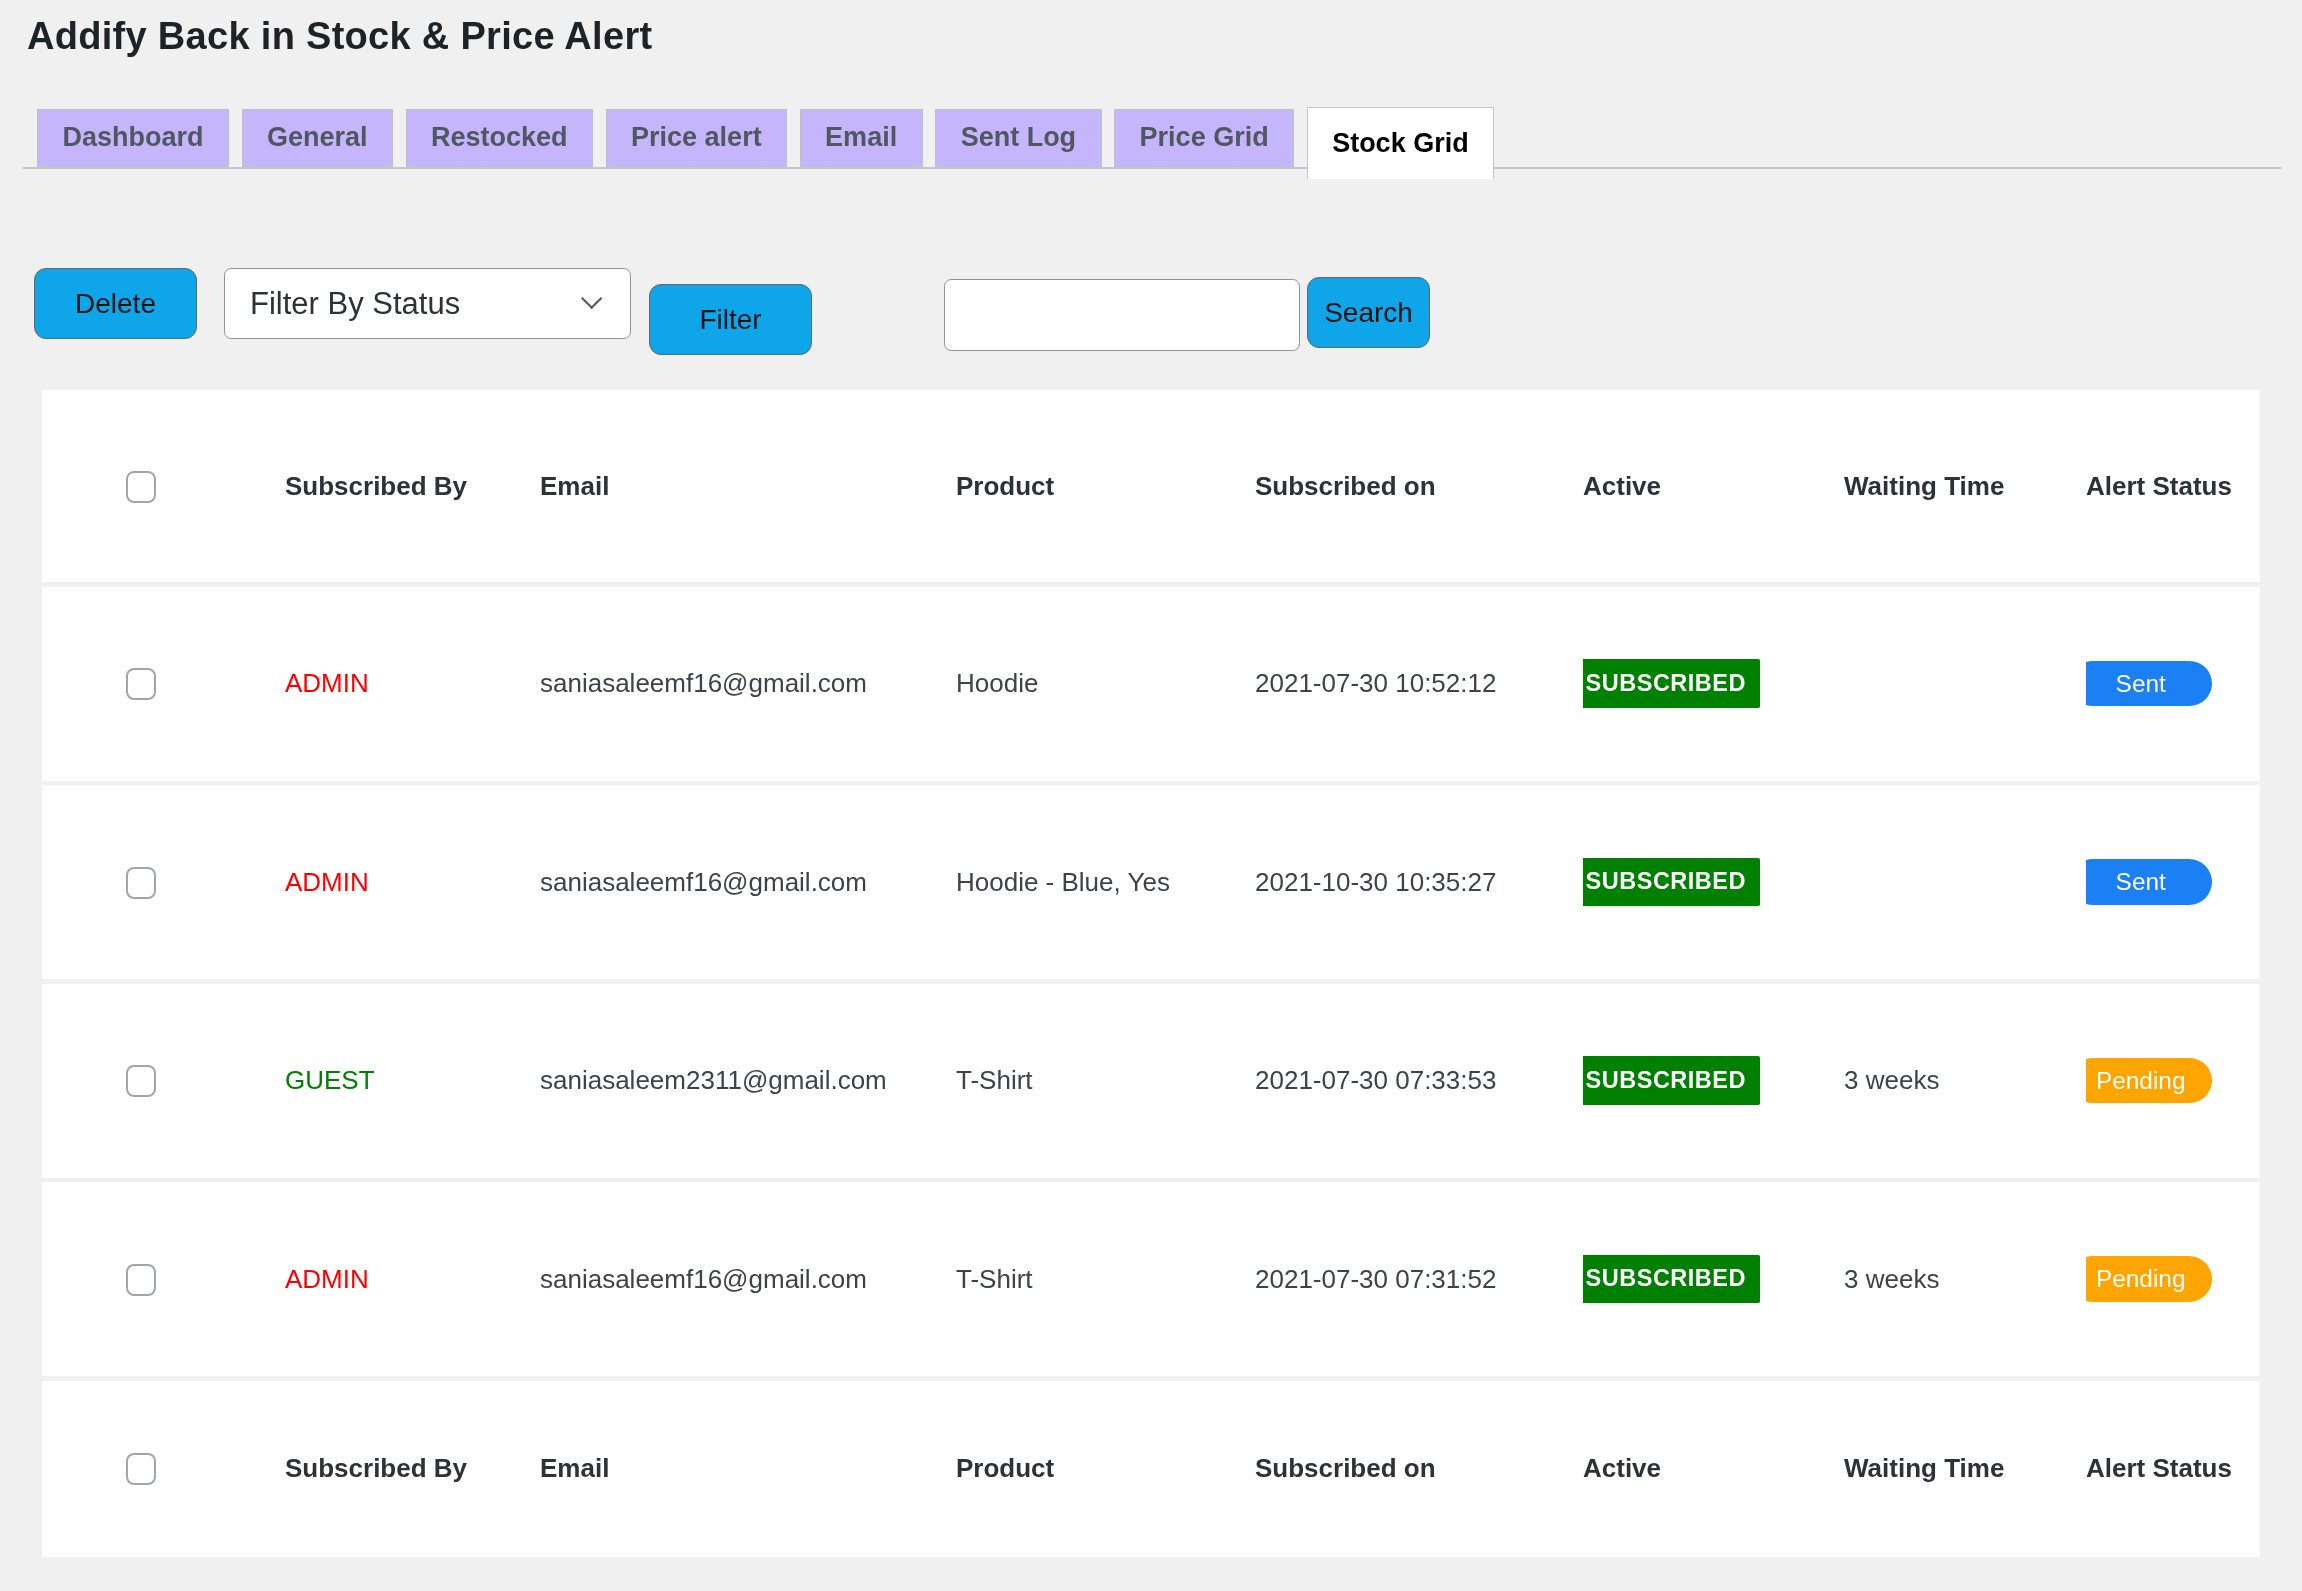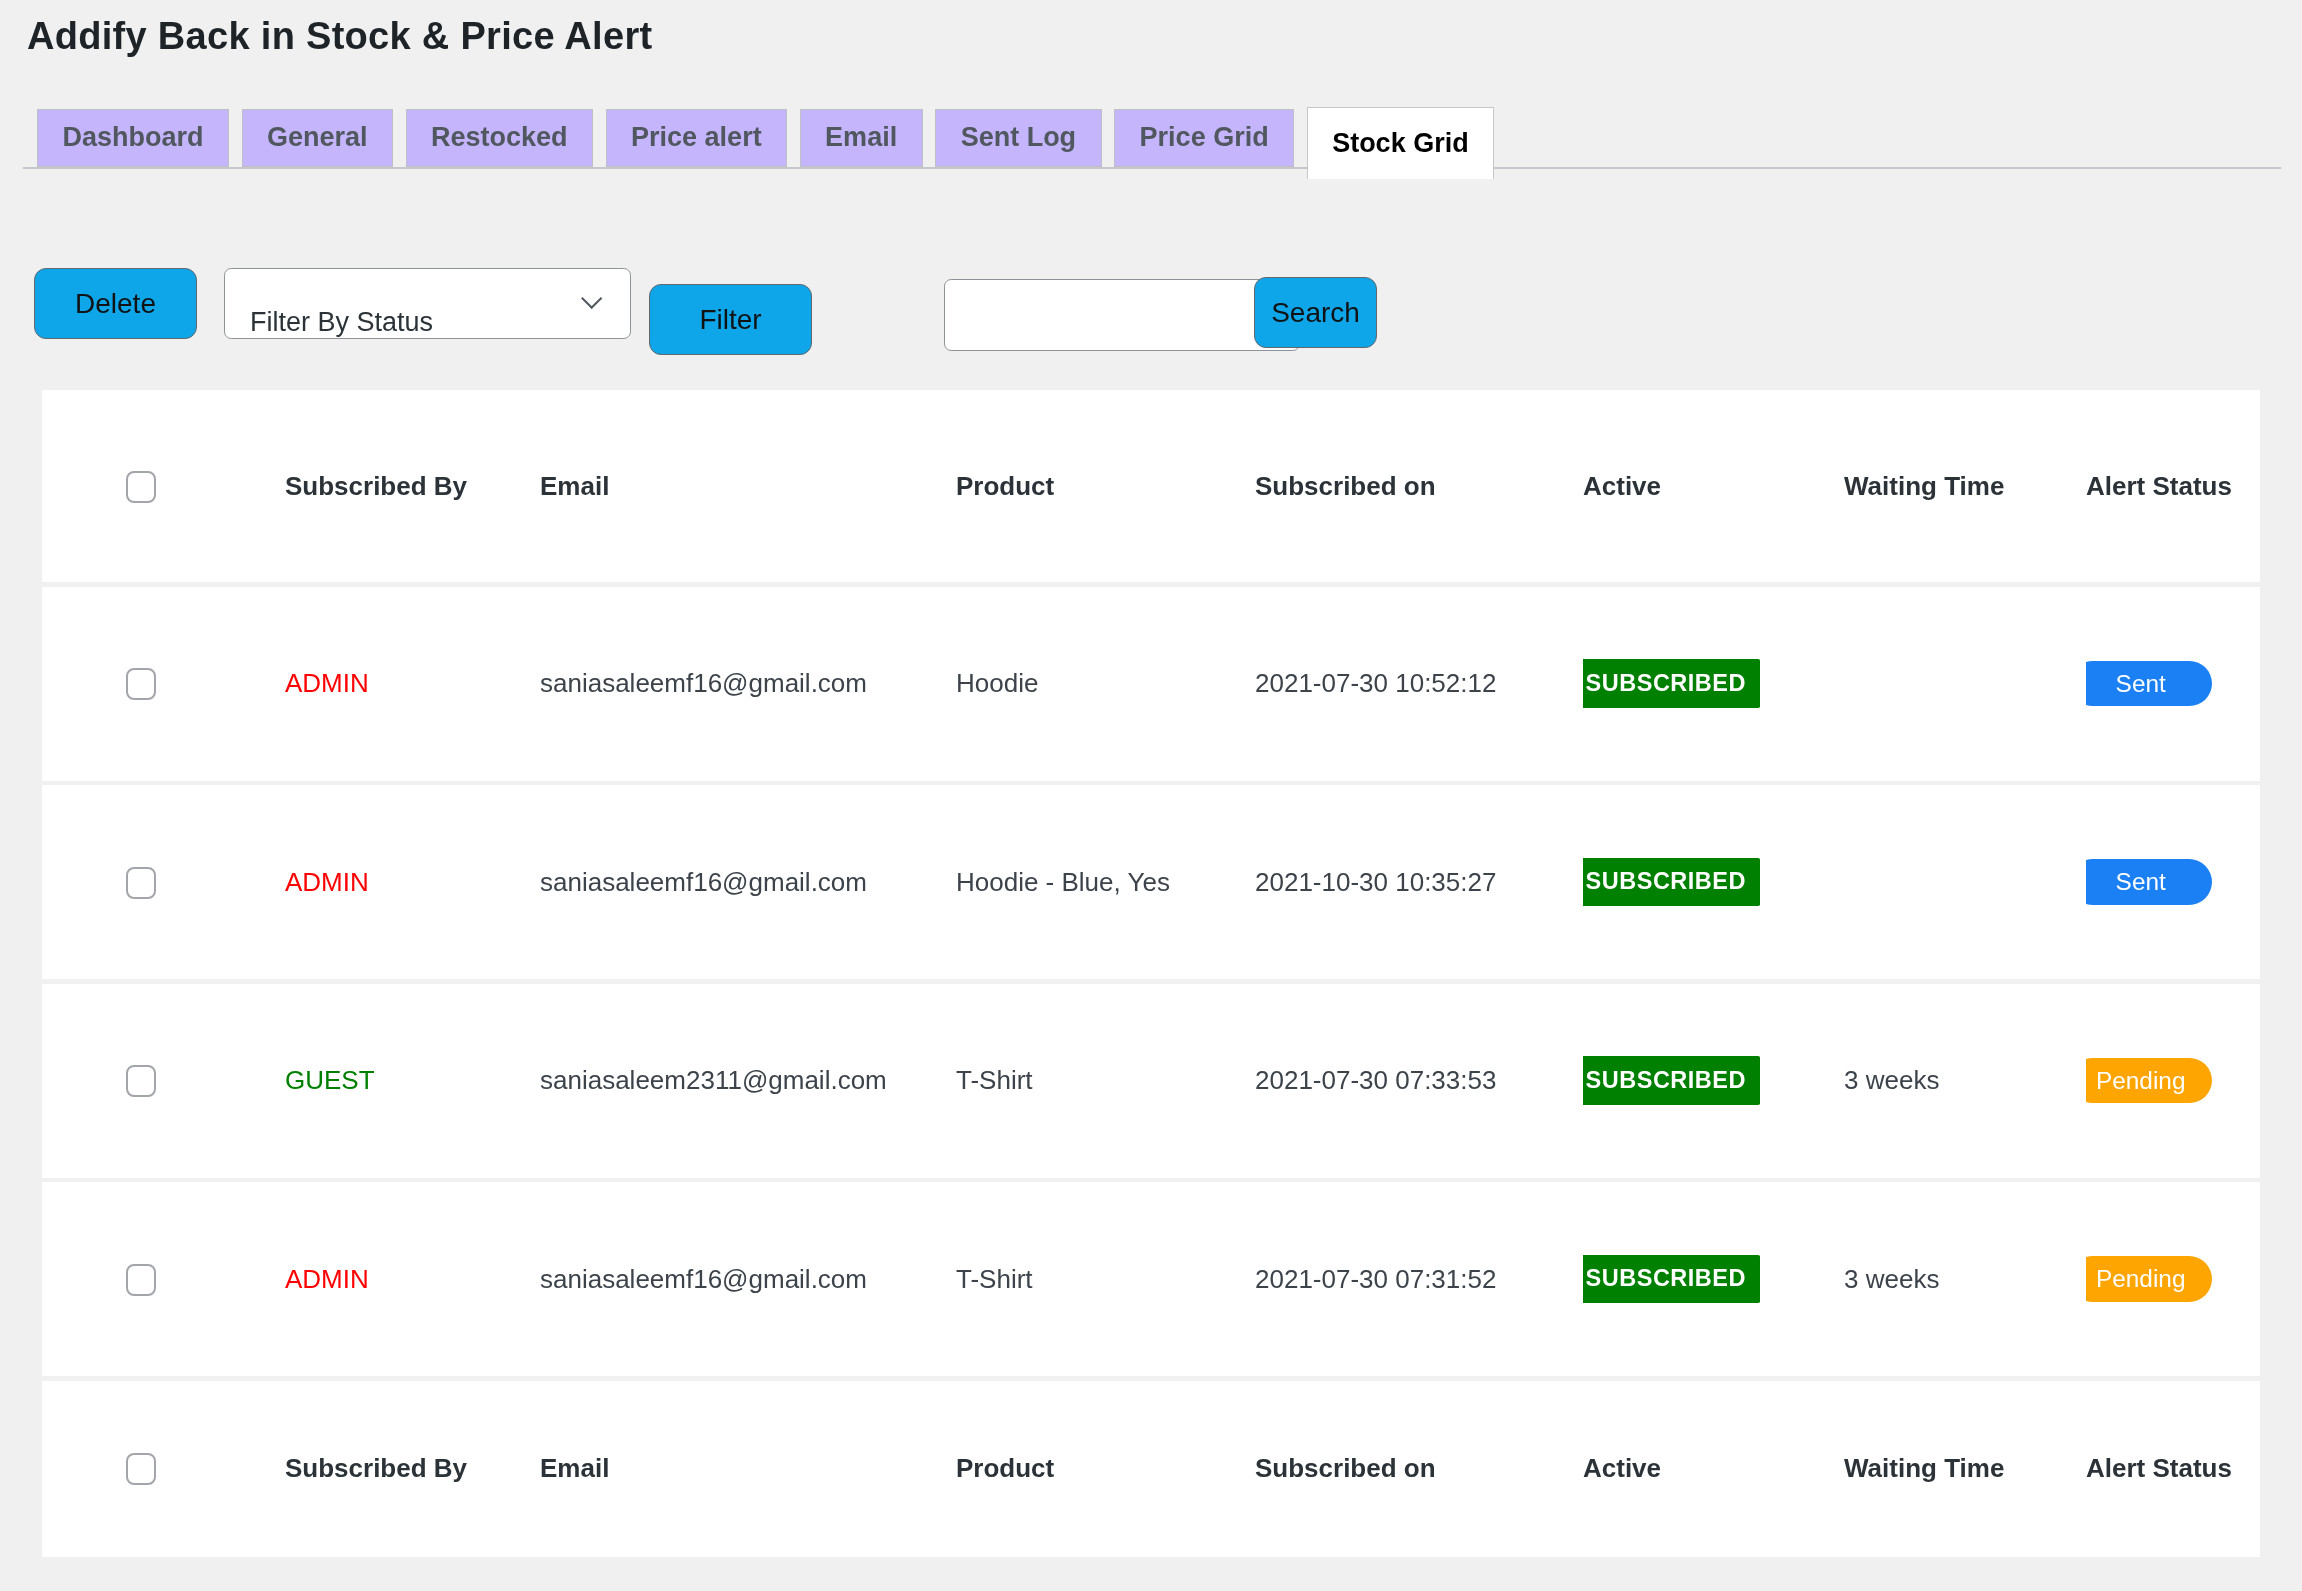--- a/index.html
+++ b/index.html
@@ -45,27 +45,27 @@
   .btn {
     position:absolute;
     background:#0ea5e9;
     border:1.8px solid #64676b; border-radius:12px;
     font-family:inherit; font-size:28px; color:#101214;
     display:flex; align-items:center; justify-content:center;
     cursor:pointer;
   }
   .btn-delete { left:34px;  top:268px; width:163px; height:71px; }
   .btn-filter { left:649px; top:284px; width:163px; height:71px; }
-  .btn-search { left:1254px; top:277px; width:123px; height:71px; }
+  .btn-search { left:1307px; top:277px; width:123px; height:71px; }
 
   .select {
     position:absolute; left:224px; top:268px; width:407px; height:71px;
     background:#ffffff; border:1.8px solid #8f9296; border-radius:7.2px;
-    display:flex; align-items:flex-end;
-    padding:0 25px; font-size:27px; color:#2c3338; cursor:pointer;
+    display:flex; align-items:center;
+    padding:0 25px; font-size:31px; color:#2c3338; cursor:pointer;
   }
   .select .chev {
     position:absolute; right:31px; top:22px;
     width:15.4px; height:15.4px;
     border-right:2.7px solid #50575e; border-bottom:2.7px solid #50575e;
     transform:rotate(45deg);
   }
 
   .search-input {
     position:absolute; left:944px; top:279px; width:356px; height:72px;

